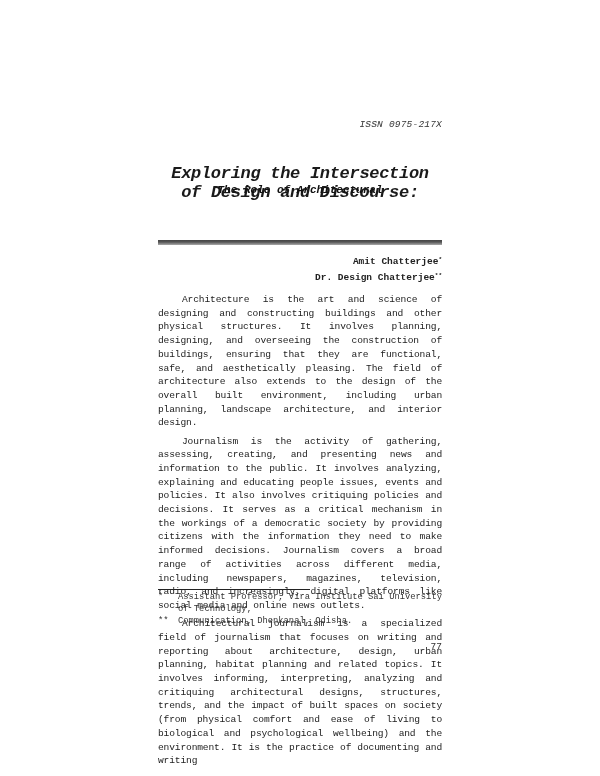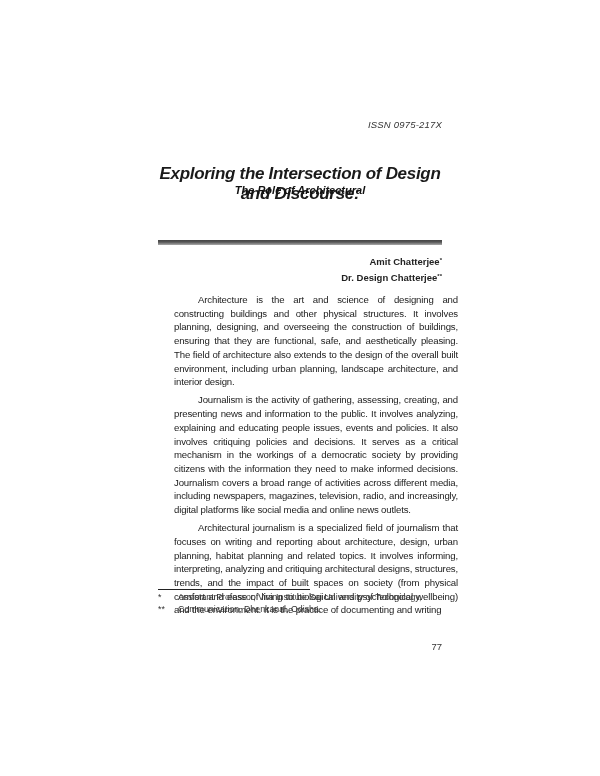--- a/index.html
+++ b/index.html
@@ -1,24 +1,24 @@
 <!DOCTYPE html>
 <html><head>
   <meta charset="utf-8">
   <style>
     html, body { margin: 0; padding: 0; background: #ffffff; }
     body { width: 600px; height: 776px; position: relative; overflow: hidden; font-family: "Liberation Sans", sans-serif; color: #1a1a1a; }
-    .page { position: absolute; left: 0; top: 0; width: 600px; height: 776px; }
+    .page { position: absolute; left: 0; top: 0; width: 600px; height: 776px; font-family: Liberation Mono, monospace; }
     .issn { position: absolute; right: 158px; top: 119px; font-size: 9.5px; font-style: italic; color: #333; letter-spacing: 0.2px; }
     .subtitle { position: absolute; left: 158px; width: 284px; top: 164px; text-align: center; font-size: 17px; font-weight: bold; font-style: italic; color: #1a1a1a; letter-spacing: -0.3px; }
     .title { position: absolute; left: 158px; width: 284px; top: 180px; text-align: center; font-size: 11px; font-weight: bold; font-style: italic; line-height: 20px; color: #111; }
     .rule { position: absolute; left: 158px; width: 284px; top: 240px; height: 5px; background: linear-gradient(#444 0%, #555 40%, #aaa 100%); }
     .authors { position: absolute; right: 158px; top: 253px; text-align: right; font-size: 9.5px; font-weight: bold; line-height: 14px; color: #222; }
     .authors sup { font-size: 6px; vertical-align: 3px; }
-    .body { position: absolute; left: 158px; width: 284px; top: 293px; font-size: 9.6px; line-height: 13.7px; text-align: justify; color: #222; letter-spacing: -0.15px; margin-left: 16px; }
+    .body { position: absolute; left: 158px; width: 284px; top: 293px; font-size: 9.6px; line-height: 13.7px; text-align: justify; color: #222; letter-spacing: -0.15px; }
     .body p { margin: 0 0 4.5px 0; text-indent: 24px; }
     .fn-rule { position: absolute; left: 158px; top: 589px; width: 152px; height: 1px; background: #222; }
     .footnotes { position: absolute; left: 158px; width: 284px; top: 591px; font-size: 8.8px; line-height: 12px; color: #333; }
     .fn { display: flex; }
     .fn .mark { width: 20px; flex-shrink: 0; }
     .pagenum { position: absolute; right: 158px; top: 641px; font-size: 9.5px; color: #333; }
   </style>
 </head>
 <body>
 

